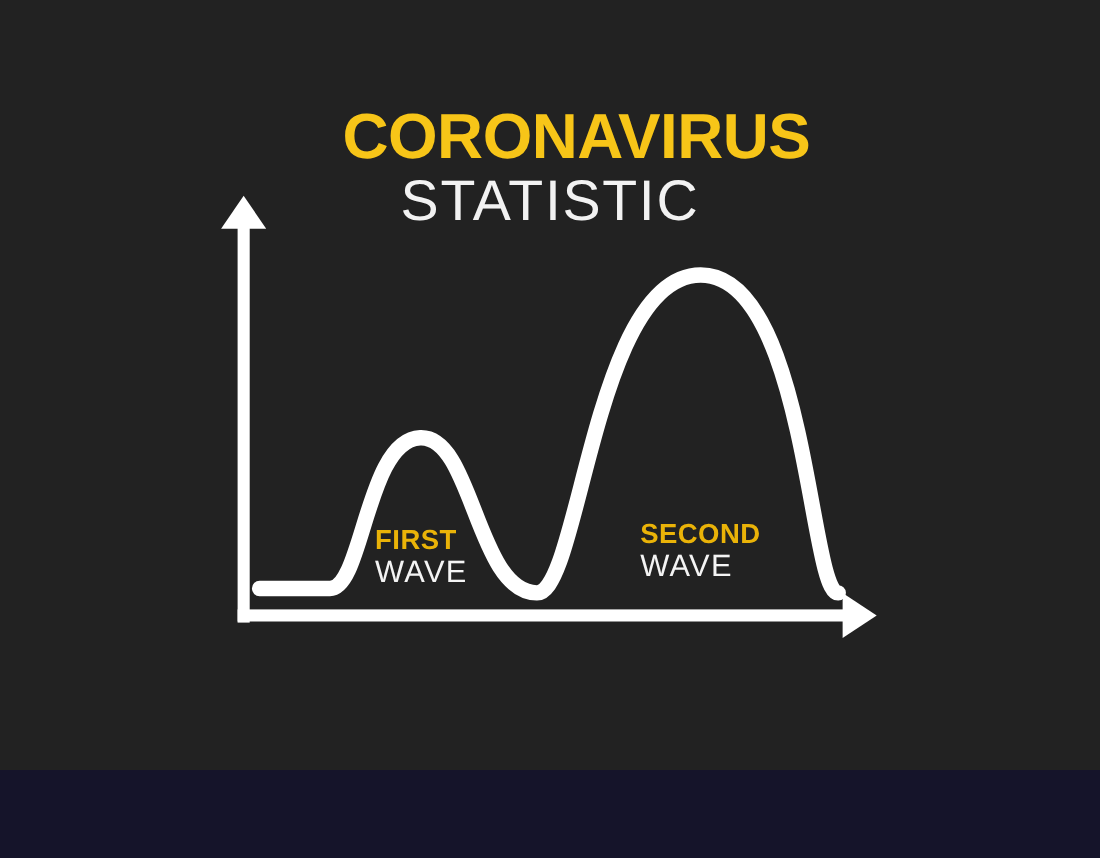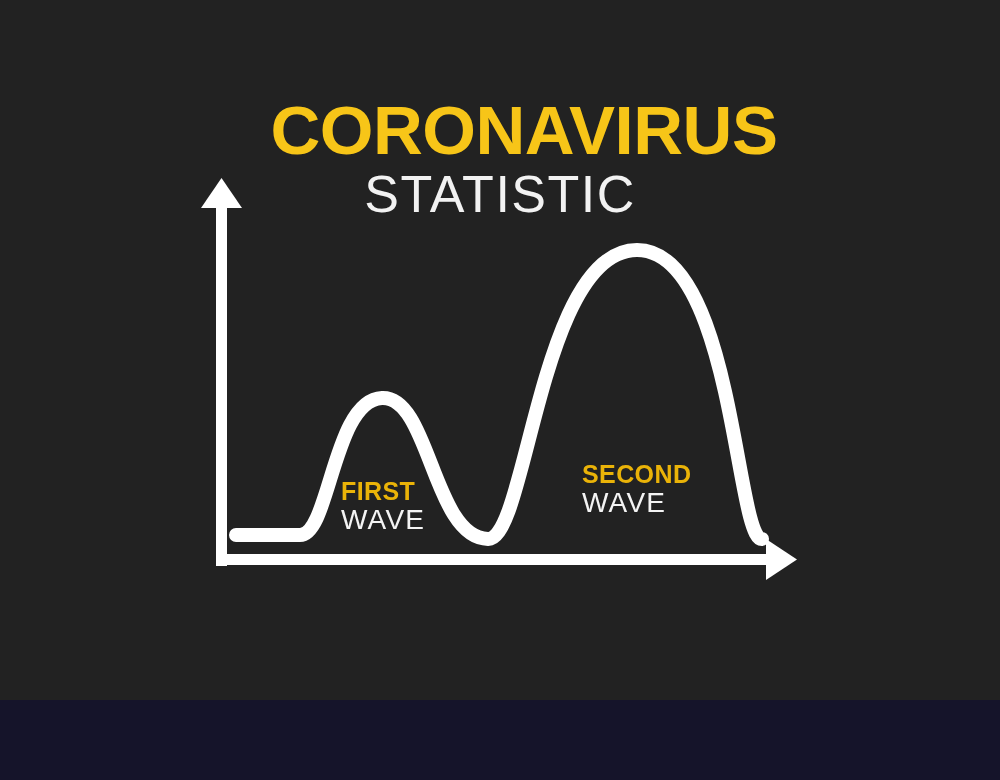--- a/index.html
+++ b/index.html
@@ -19,21 +19,21 @@
   
   .title-block {
     position:absolute;
     left:0; top:96px;
     width:1000px;
     text-align:center;
     pointer-events:none;
   }
   .title-main {
     display:block;
-    font-size:69px;
+    font-size:58px;
     font-weight:bold;
     letter-spacing:-0.5px;
     color:#F7C518;
     line-height:1.0;
     font-family:"Liberation Sans", sans-serif;
     padding-left:48px;
   }
   .title-sub {
     display:block;
     font-size:52px;
@@ -64,21 +64,21 @@
   }
   .wave-caption .word {
     display:block;
     font-size:28px;
     font-weight:300;
     letter-spacing:1.2px;
     color:#F4F4F4;
     line-height:1.12;
   }
   #caption-first  { left:341px; top:478px; }
-  #caption-second { left:582px; top:461px; }
+  #caption-second { left:582px; top:473px; }
 
   
   #footer {
     position:absolute;
     left:0; top:700px;
     width:1000px; height:80px;
     background:#15142a;
   }
 </style>
 </head>

